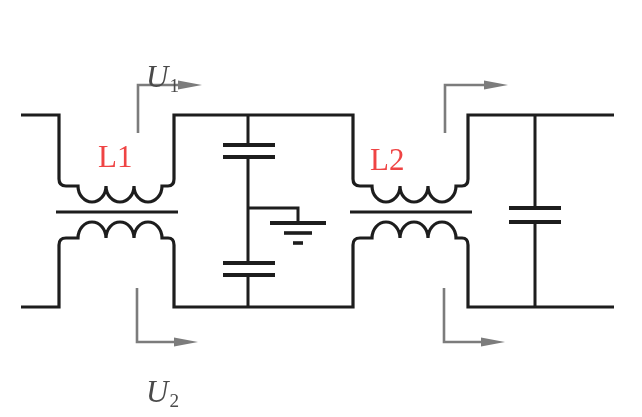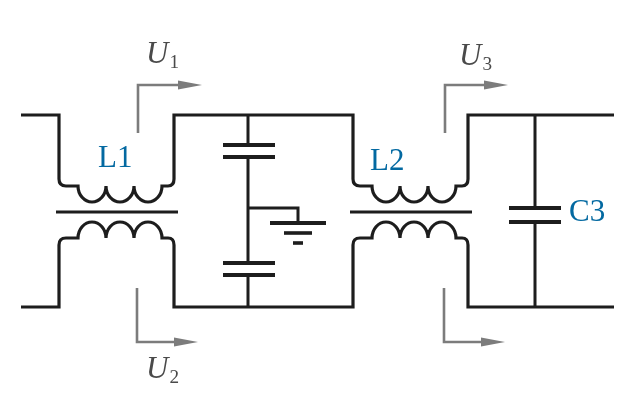--- a/index.html
+++ b/index.html
@@ -17,31 +17,32 @@
   }
   .stage svg {
     position: absolute;
     left: 0;
     top: 0;
   }
   .lbl {
     position: absolute;
     font-size: 31px;
     line-height: 1;
-    color: #0369a1;
+    color: #ef4444;
     white-space: nowrap;
     user-select: none;
   }
   .vlabel {
     position: absolute;
     font-size: 31px;
     line-height: 1;
     color: #4a4a4a;
     white-space: nowrap;
     user-select: none;
+    margin-top: 24px;
   }
   .vlabel .base {
     font-style: italic;
   }
   .vlabel .sub {
     font-style: normal;
     font-size: 0.62em;
     vertical-align: -0.28em;
     margin-left: 1px;
   }
@@ -93,22 +94,20 @@
       <polygon points="484,80.5 508,85 484,89.5" fill="#7c7c7c"></polygon>
     </g>
     <g>
       <path d="M444 288 V342 H481" fill="none" stroke="#7c7c7c" stroke-width="2.6"></path>
       <polygon points="481,337.5 505,342 481,346.5" fill="#7c7c7c"></polygon>
     </g>
   </svg>
 
   <span class="lbl" style="left:98px; top:141px">L1</span>
   <span class="lbl" style="left:370px; top:144px">L2</span>
-  <span class="lbl" style="left:569px; top:195px">C3</span>
 
   <span class="vlabel" style="left:146px; top:37px"><span class="base">U</span><span class="sub">1</span></span>
 
   <span class="vlabel" style="left:146px; top:352px"><span class="base">U</span><span class="sub">2</span></span>
 
-  <span class="vlabel" style="left:459px; top:39px"><span class="base">U</span><span class="sub">3</span></span>
 
 
 </div>
 
 </body></html>

